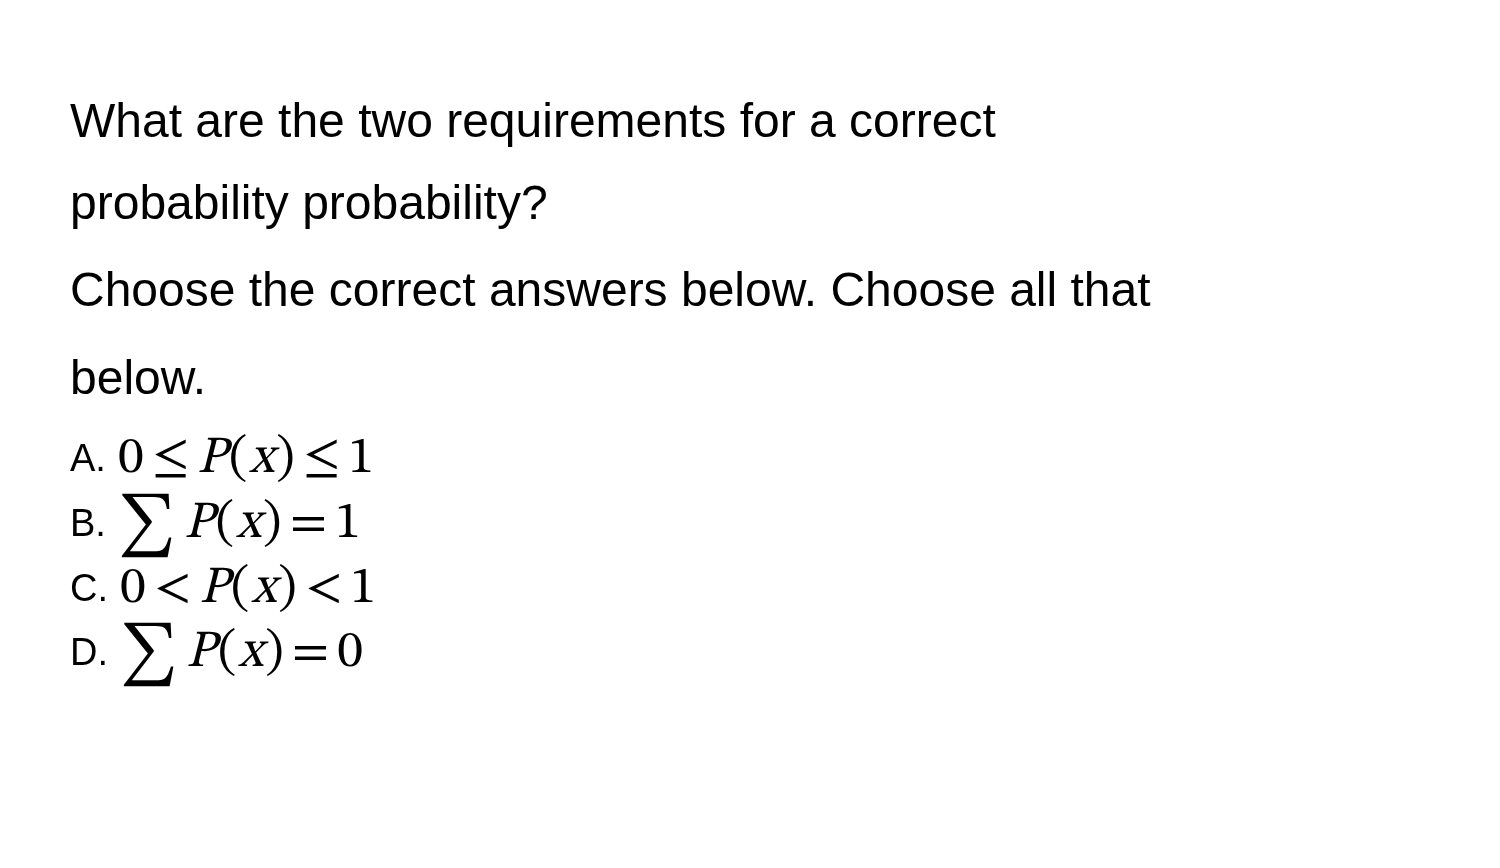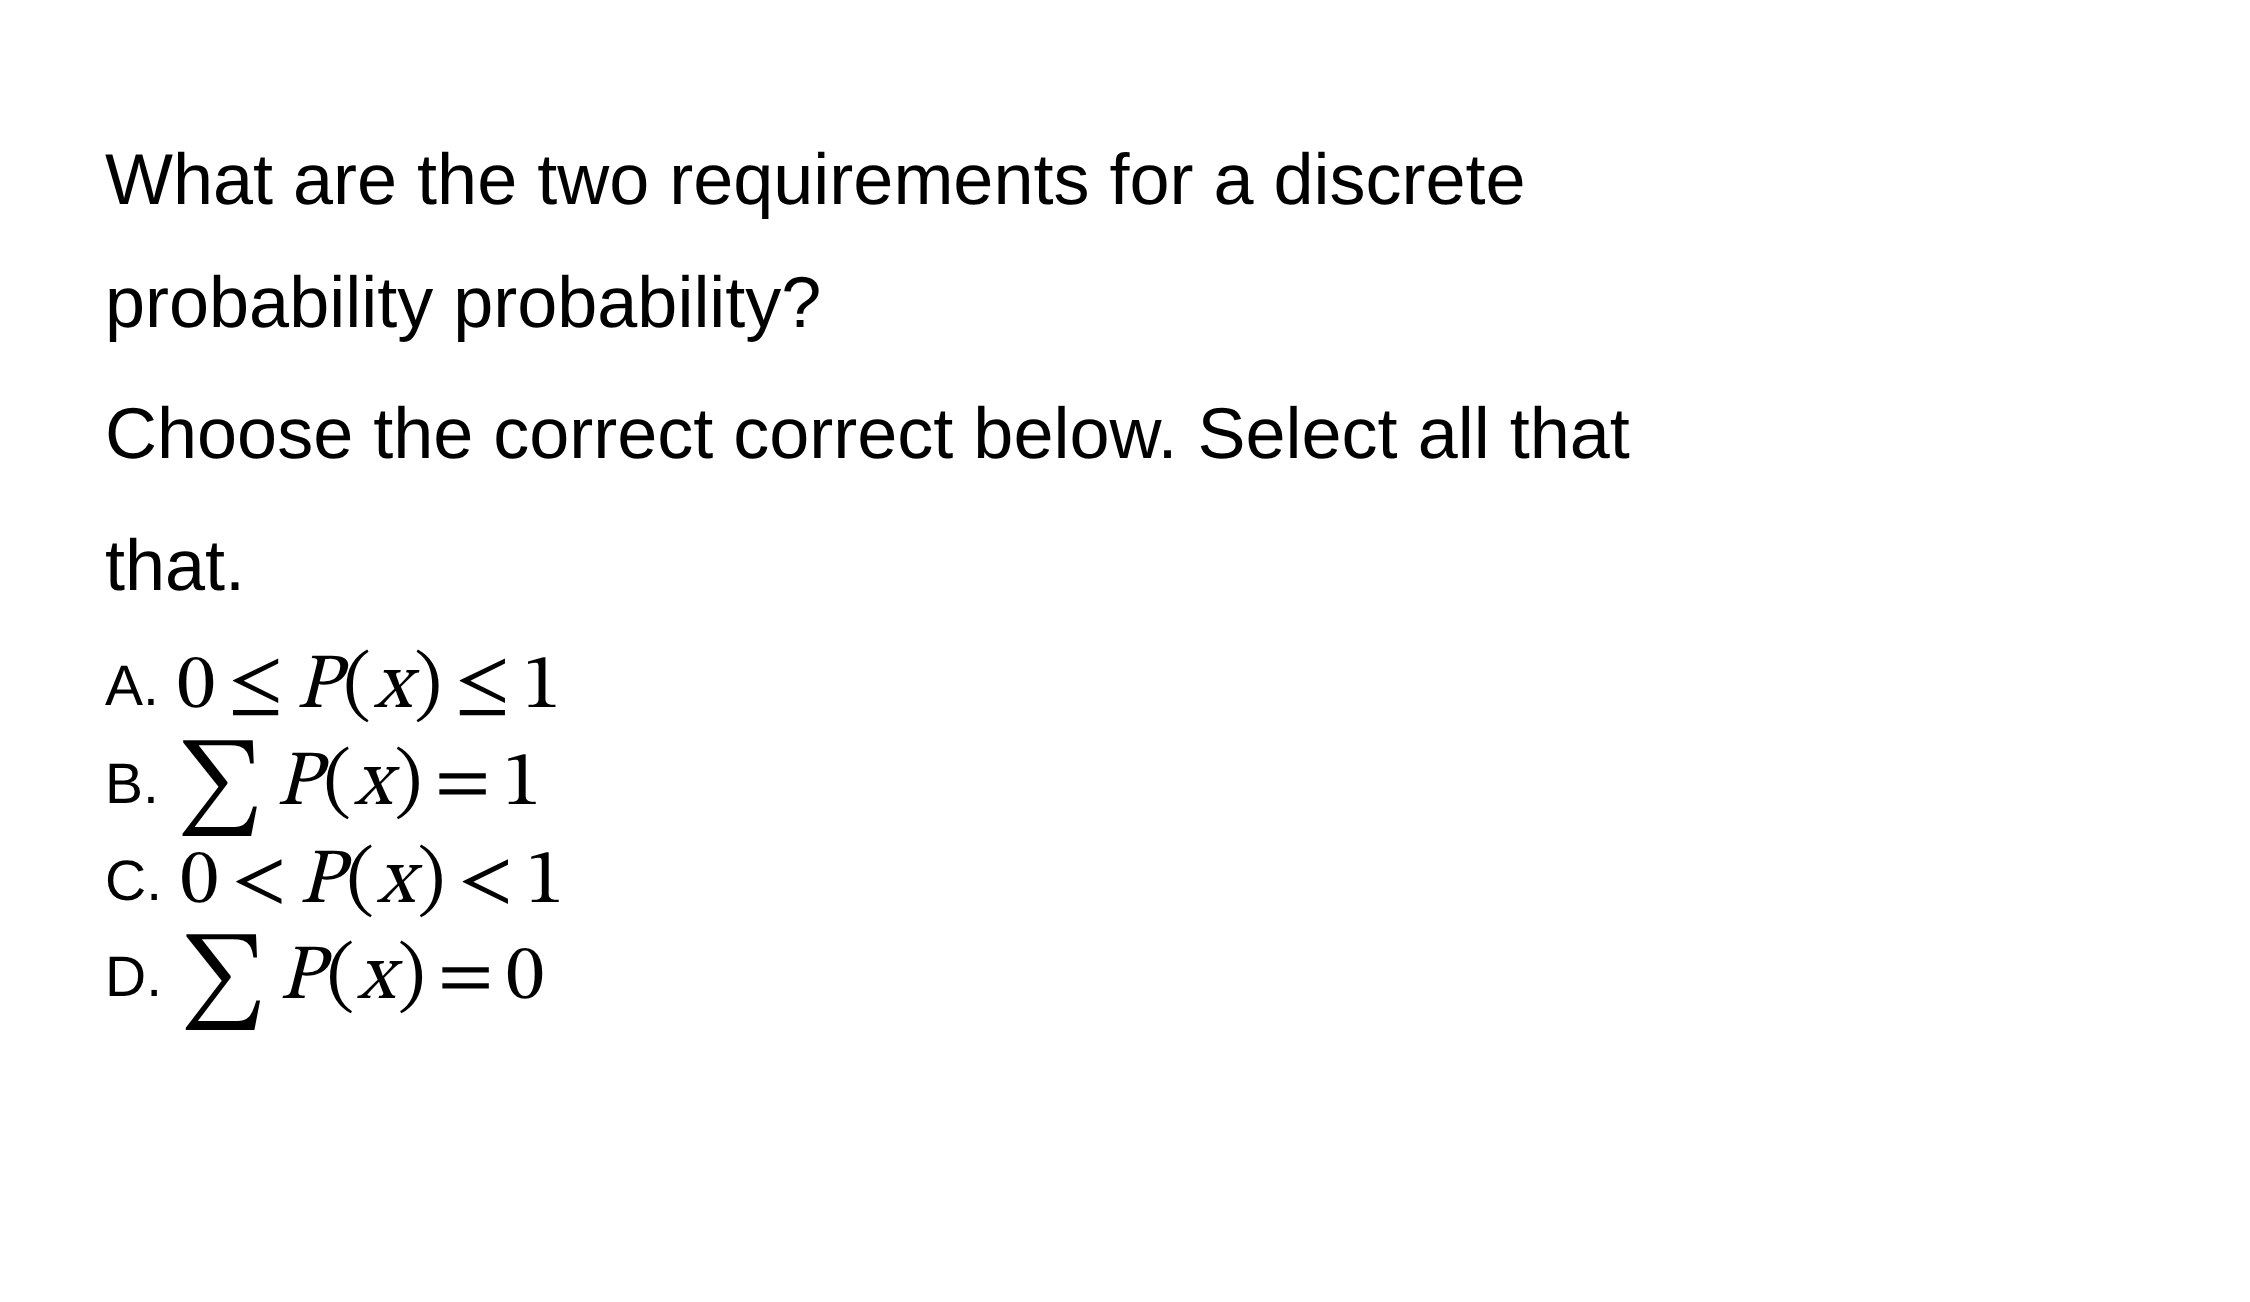--- a/index.html
+++ b/index.html
@@ -55,25 +55,25 @@
   }
   .italic {
     font-style: italic;
   }
 </style>
 </head>
 <body>
 
 <div class="page">
 
-  <div class="question-line">What are the two requirements for a discrete</div>
+  <div class="question-line">What are the two requirements for a correct</div>
   <div class="question-line">probability probability?</div>
 
-  <div class="instruction-line">Choose the correct correct below. Select all that</div>
-  <div class="instruction-line">that.</div>
+  <div class="instruction-line">Choose the correct answers below. Choose all that</div>
+  <div class="instruction-line">below.</div>
 
   <div class="options">
 
     <div class="option-row">
       <span class="option-label">A.</span>
       <span class="math">
         <span>0</span>
         <span>≤</span>
         <span class="italic">P</span>
         <span style="margin-left:-6px;">(</span>

